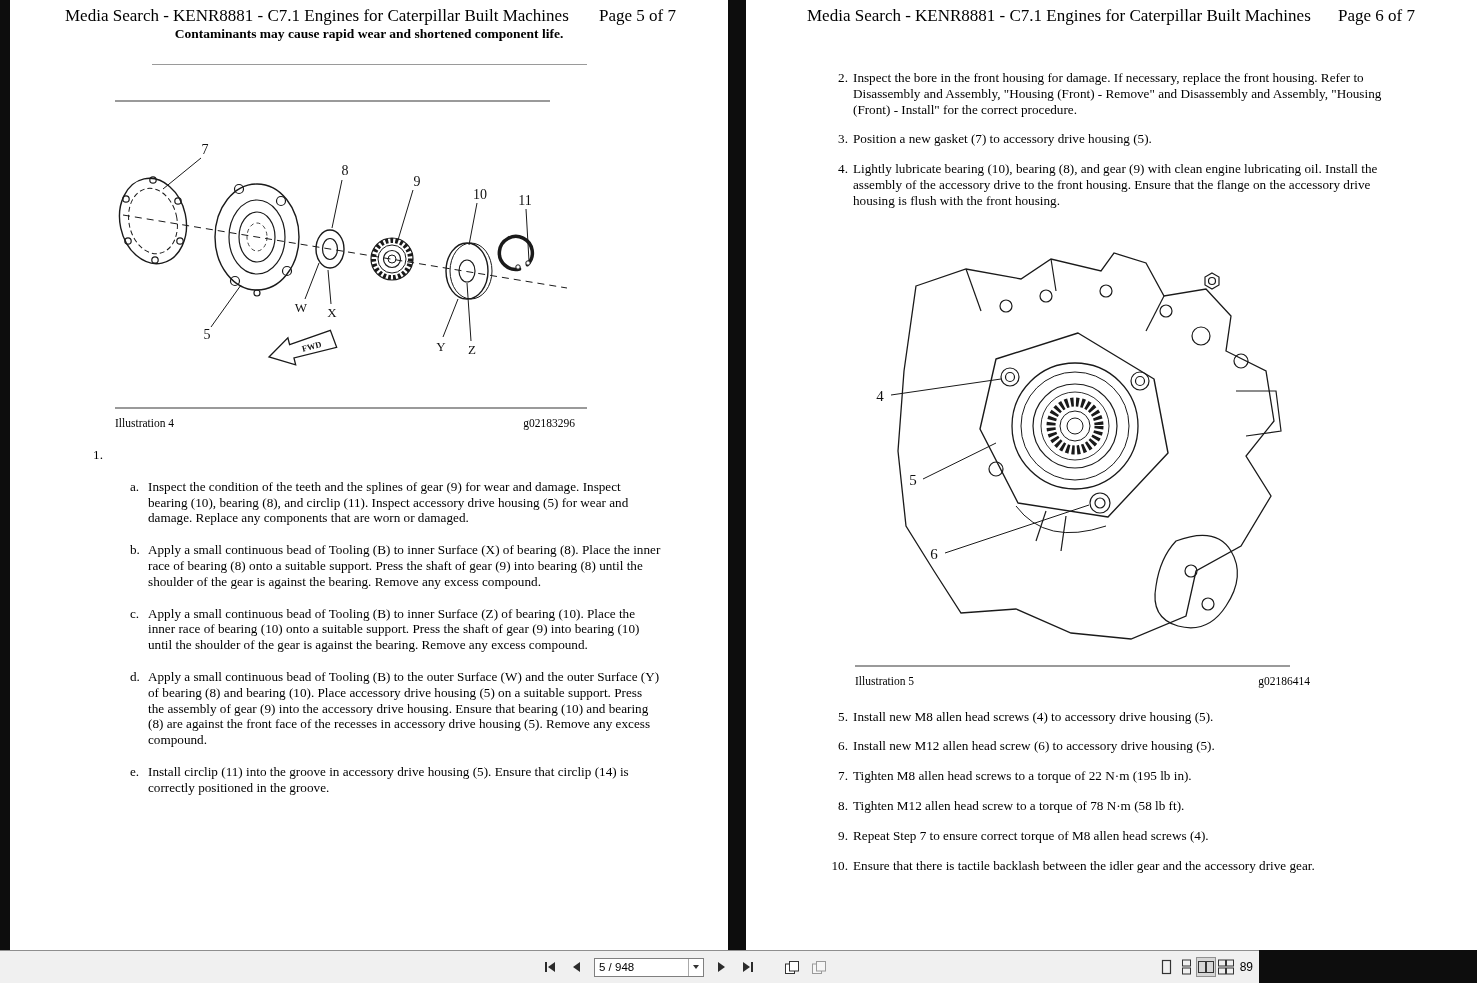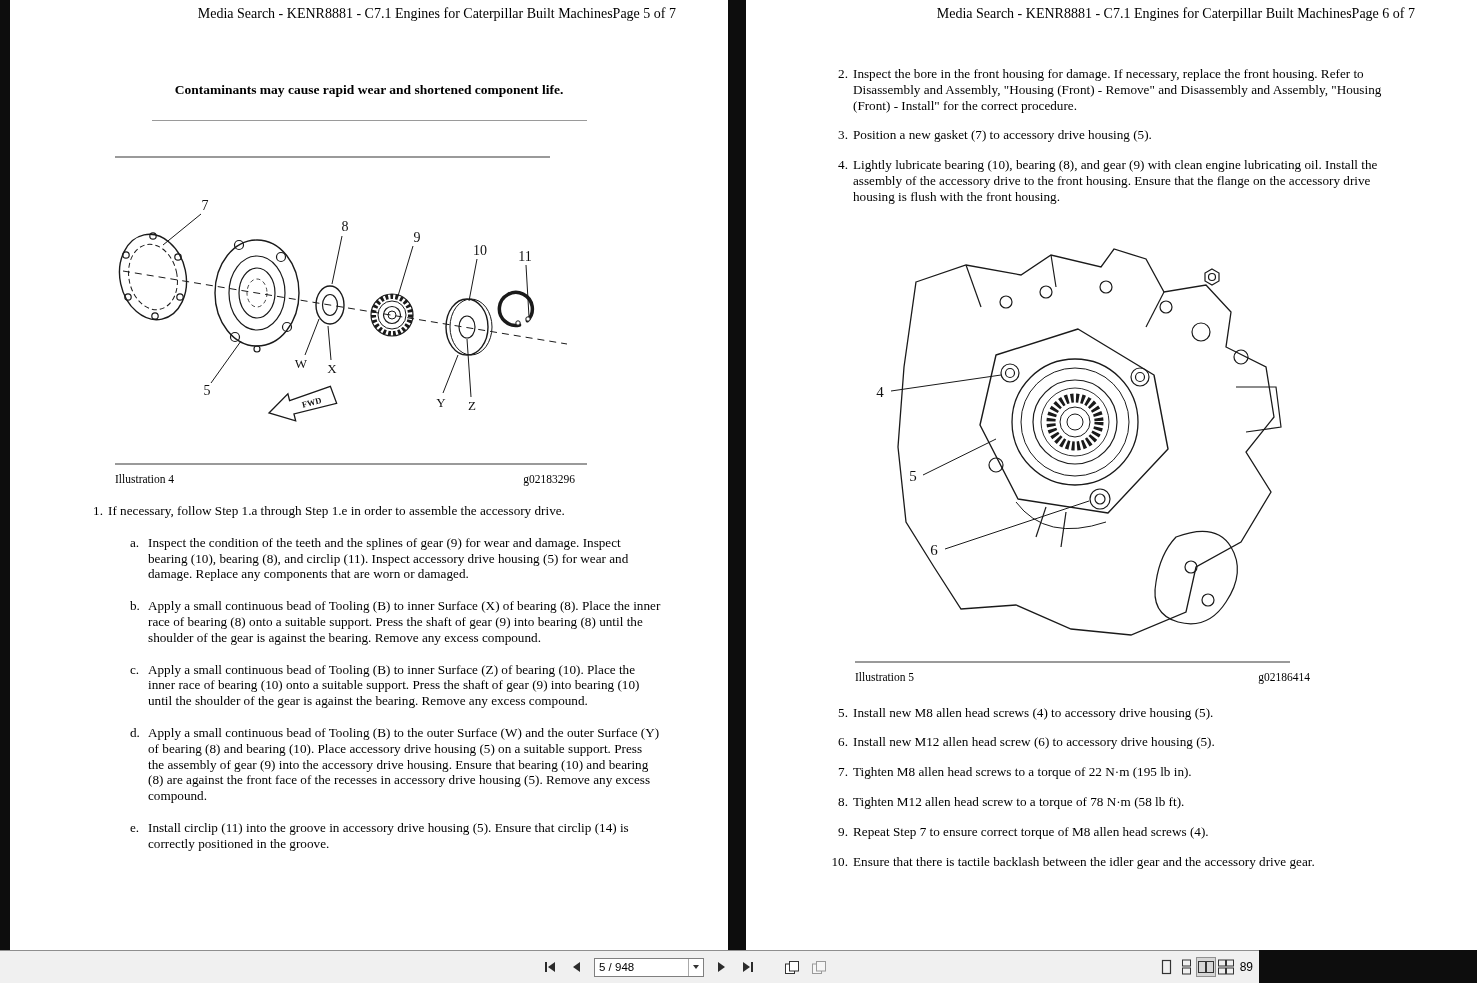--- a/index.html
+++ b/index.html
@@ -8,24 +8,24 @@
     background:#0d0d0d;
     font-family:"Liberation Serif", serif;
     position:relative;
     overflow:hidden;
     color:#000;
   }
   .page { position:absolute; top:0; height:950px; background:#fff; }
   .page-left  { left:10px;  width:718px; }
   .page-right { left:746px; width:731px; }
 
-  .page-header { display:flex; justify-content:flex-end; padding:6px 52px 0 55px; font-size:14px; }
+  .page-header { display:flex; justify-content:space-between; padding:6px 52px 0 55px; font-size:17px; }
   .page-right .page-header { padding:6px 62px 0 61px; }
 
-  .warning { margin-top:60px; text-align:center; font-weight:bold; font-size:13.5px; }
+  .warning { text-align:center; font-weight:bold; font-size:13.5px; }
 
   .rule { background:#9a9a9a; height:2px; }
   .rule-center   { width:435px; height:1px; margin:22px auto 0 auto; }
   .rule-ill-top  { width:435px; margin:35px 0 0 105px; }
   .rule-ill-bot  { width:472px; margin:4px 0 0 105px; }
   .rule-ill5-bot { width:435px; margin:5px 0 0 109px; }
 
   .ill4 { margin:7px 0 0 95px; width:500px; height:290px; }
   .ill5 { margin:18px 0 0 100px; width:470px; height:415px; }
   svg text { font-family:"Liberation Serif", serif; fill:#111; }
@@ -161,21 +161,20 @@
 
     <div class="rule rule-ill-bot"></div>
     <div class="caption-row caption-left">
       <span>Illustration 4</span>
       <span>g02183296</span>
     </div>
 
     <div class="steps-left">
       <div class="step-row">
         <span class="step-num">1.</span>
-        <div class="step-text">If necessary, follow Step 1.a through Step 1.e in order to assemble the accessory drive.</div>
       </div>
       <div class="substep-row">
         <span class="substep-num">a.</span>
         <div class="substep-text">Inspect the condition of the teeth and the splines of gear (9) for wear and damage. Inspect bearing (10), bearing (8), and circlip (11). Inspect accessory drive housing (5) for wear and damage. Replace any components that are worn or damaged.</div>
       </div>
       <div class="substep-row">
         <span class="substep-num">b.</span>
         <div class="substep-text">Apply a small continuous bead of Tooling (B) to inner Surface (X) of bearing (8). Place the inner race of bearing (8) onto a suitable support. Press the shaft of gear (9) into bearing (8) until the shoulder of the gear is against the bearing. Remove any excess compound.</div>
       </div>
       <div class="substep-row">

